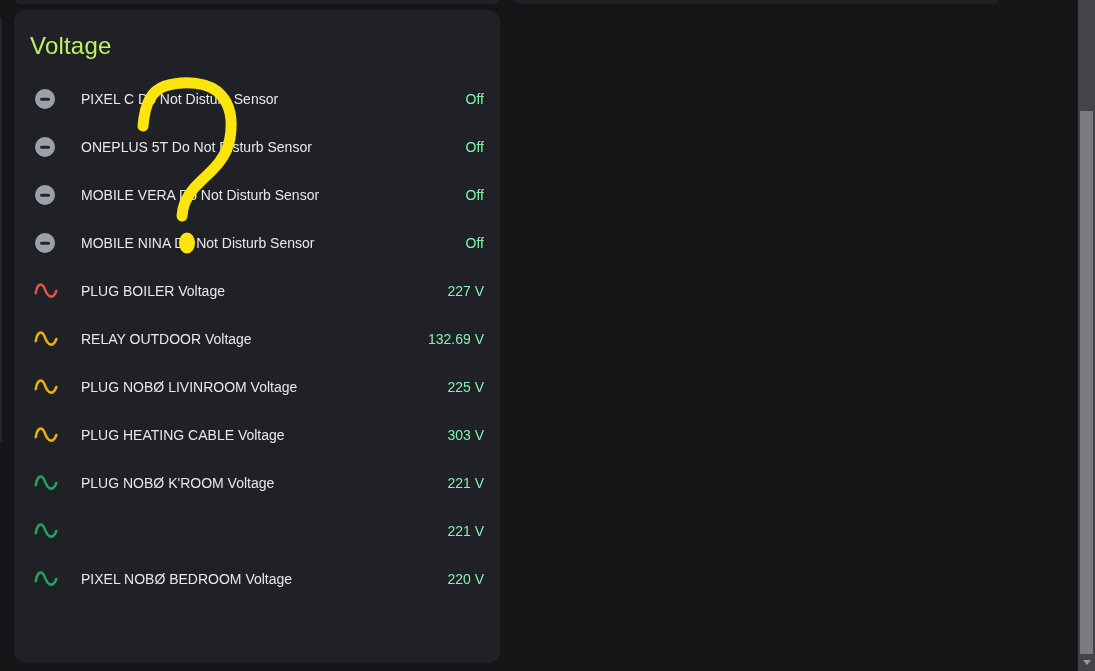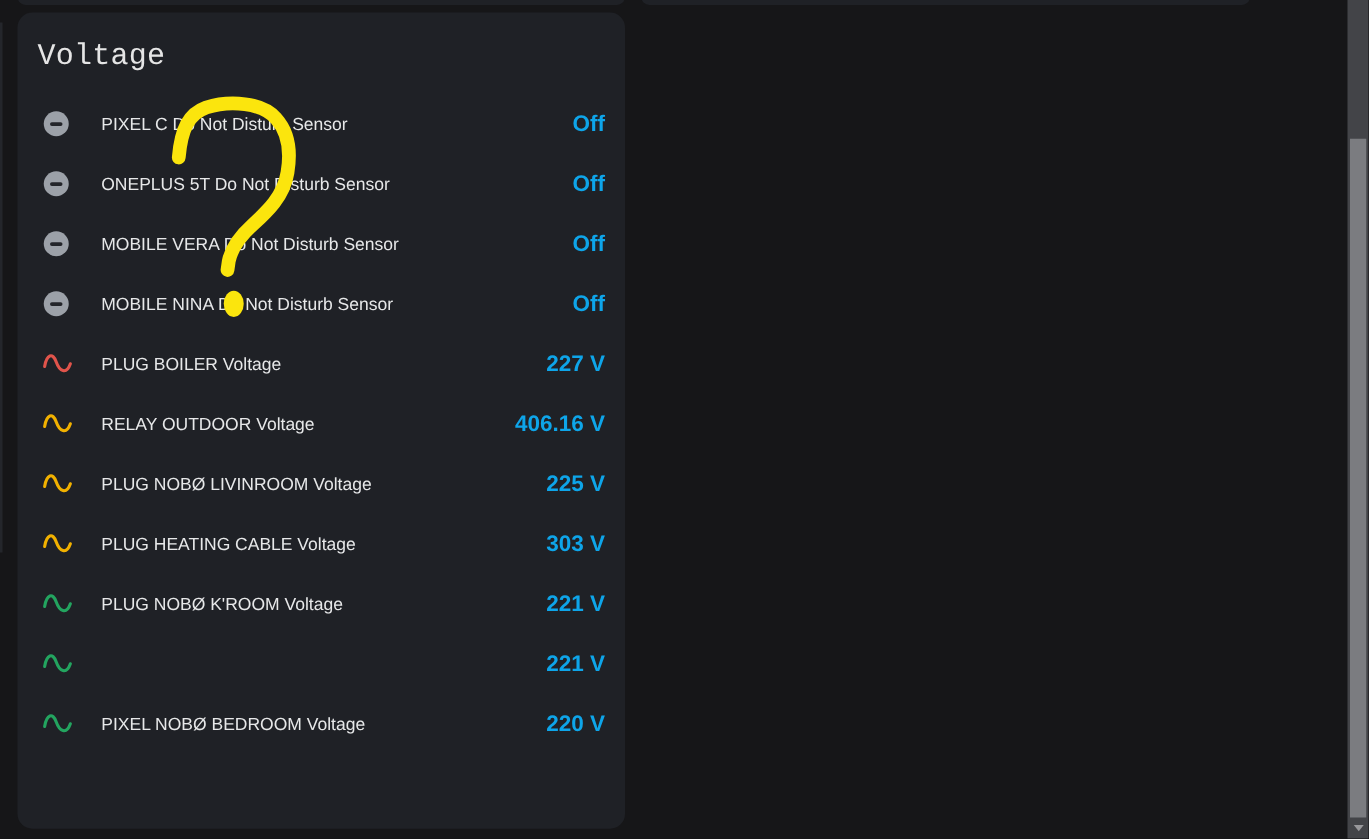--- a/index.html
+++ b/index.html
@@ -14,23 +14,22 @@
     position:absolute;background:#1f2126;border-radius:12px;
   }
   .card-above{top:-9px;height:13px;}
   .edge-sliver{position:absolute;left:0;top:18px;width:2px;height:424px;background:#24262b;}
 
   .voltage-card{left:14px;top:10px;width:486px;height:653px;}
   .sort-card{left:513px;top:10px;width:487px;height:126px;}
 
   .card h2{
     margin:0;padding:22px 16px 0;
-    font-size:24px;line-height:28px;font-weight:500;color:#e5e5e5;
+    font-size:24px;line-height:28px;font-weight:500;color:#bef264;
     letter-spacing:.2px;
-    font-family:Liberation Mono, monospace;
   }
   .rows{margin-top:15px;}
   .row{
     display:flex;align-items:center;height:48px;padding:0 16px;
   }
   .icon-col{width:51px;display:flex;align-items:center;flex:none;}
   .circle{
     position:relative;display:block;width:20px;height:20px;border-radius:50%;
     margin-left:5px;
   }
@@ -38,21 +37,21 @@
     position:absolute;left:50%;top:50%;transform:translate(-50%,-50%);
     width:10px;height:2.6px;border-radius:2px;background:#23252a;
   }
   .circle .hand{
     position:absolute;left:50%;top:2.5px;transform:translateX(-50%);
     width:2.6px;height:8px;border-radius:2px;background:#23252a;
   }
   .sine-svg{margin-left:3px;display:block;}
   .row .name{flex:1;font-size:14px;font-weight:500;color:#e7e8e9;
     white-space:nowrap;overflow:hidden;}
-  .row .state{margin-left:auto;font-size:18px;font-weight:700;color:#0ea5e9;white-space:nowrap;}
+  .row .state{margin-left:auto;font-size:14px;font-weight:400;color:#86efac;white-space:nowrap;}
 
   
   .slider{position:relative;width:120px;height:20px;flex:none;cursor:pointer;}
   .slider .track{position:absolute;left:0;right:0;top:50%;height:3px;transform:translateY(-50%);
     background:#bdc0c6;border-radius:2px;}
   .slider .active{position:absolute;left:0;top:50%;height:3px;transform:translateY(-50%);
     border-radius:2px;}
   .slider .handle{position:absolute;top:50%;width:13px;height:13px;border-radius:50%;
     transform:translate(-50%,-50%);}
   .sort-value{width:61px;text-align:right;font-size:14px;font-weight:500;flex:none;}
@@ -125,21 +124,21 @@
           <span class="name">PLUG BOILER Voltage</span>
           <span class="state">227 V</span>
         </div>
         <div class="row">
           <span class="icon-col">
             <svg class="sine-svg" width="26" height="26" viewBox="0 0 24 24" fill="none">
               <path d="M2.5 14 C4 5 8.5 3.5 11 10.5 C13.5 17.5 18.5 20.5 21.5 12" stroke="#f1b100" stroke-width="2.3" stroke-linecap="round"></path>
             </svg>
           </span>
           <span class="name">RELAY OUTDOOR Voltage</span>
-          <span class="state">406.16 V</span>
+          <span class="state">132.69 V</span>
         </div>
         <div class="row">
           <span class="icon-col">
             <svg class="sine-svg" width="26" height="26" viewBox="0 0 24 24" fill="none">
               <path d="M2.5 14 C4 5 8.5 3.5 11 10.5 C13.5 17.5 18.5 20.5 21.5 12" stroke="#f1b100" stroke-width="2.3" stroke-linecap="round"></path>
             </svg>
           </span>
           <span class="name">PLUG NOBØ LIVINROOM Voltage</span>
           <span class="state">225 V</span>
         </div>

